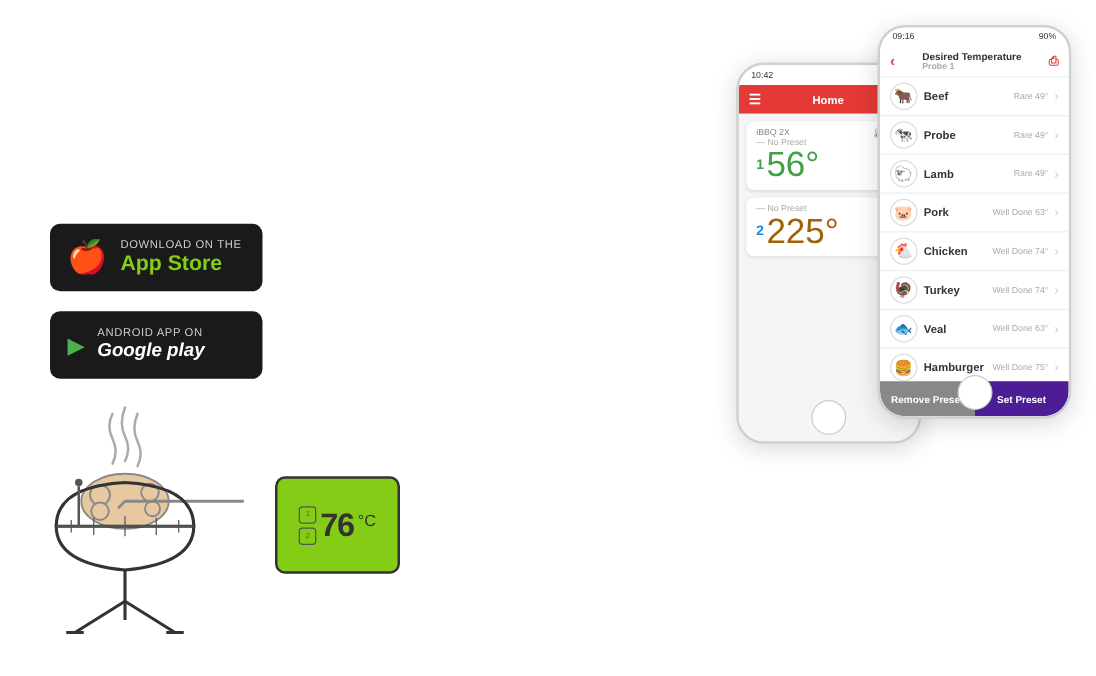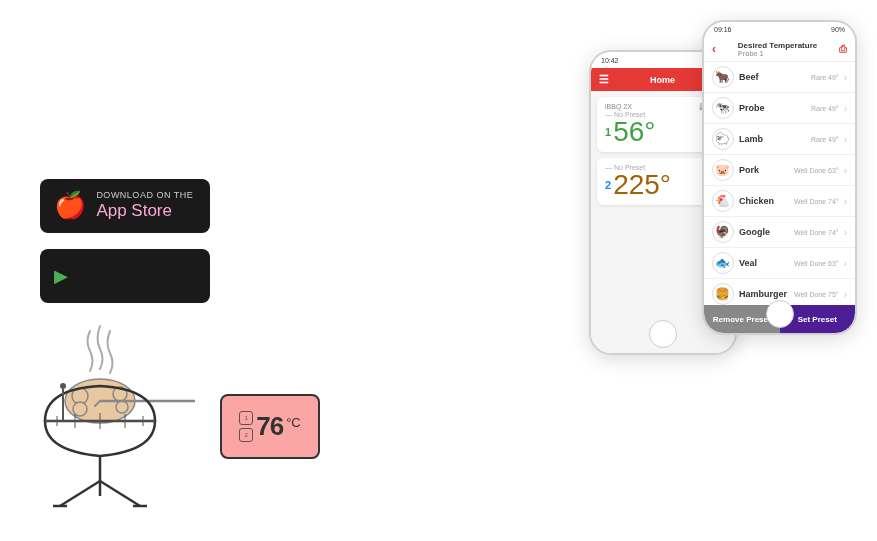--- a/index.html
+++ b/index.html
@@ -60,22 +60,22 @@
     .badge-top {
       font-size: 9px;
       text-transform: uppercase;
       letter-spacing: 0.5px;
       color: #cccccc;
       line-height: 1.2;
     }
 
     .badge-bottom {
       font-size: 17px;
-      font-weight: normal;
-      color: #f9a8d4;
+      font-weight: bold;
+      color: #84cc16;
       line-height: 1.2;
     }
 
     .google-badge {
       background: #1a1a1a;
       border-radius: 8px;
       width: 170px;
       height: 54px;
       display: flex;
       align-items: center;
@@ -103,25 +103,25 @@
 
     .google-bottom {
       font-size: 15px;
       font-weight: bold;
       color: white;
       font-style: italic;
       line-height: 1.2;
     }
 
     .device-box {
-      background: #fca5a5;
+      background: #84cc16;
       border: 2px solid #333;
       border-radius: 8px;
       width: 100px;
-      height: 65px;
+      height: 78px;
       display: flex;
       align-items: center;
       justify-content: center;
       position: relative;
     }
 
     .device-display {
       display: flex;
       align-items: center;
       gap: 3px;
@@ -358,20 +358,24 @@
   <div class="left-section">
     <div class="store-badge">
       <span class="badge-icon">🍎</span>
       <div class="badge-text">
         <span class="badge-top">DOWNLOAD ON THE</span>
         <span class="badge-bottom">App Store</span>
       </div>
     </div>
     <div class="google-badge">
       <span class="google-icon" style="color:#4CAF50; font-size:18px;">▶</span>
+      <div class="google-text">
+        <span class="google-top">ANDROID APP ON</span>
+        <span class="google-bottom">Google play</span>
+      </div>
     </div>
   </div>
 
   <div style="position:absolute; bottom:30px; left:25px; display:flex; align-items:flex-end; gap:0;">
 
     <svg width="200" height="190" viewBox="0 0 200 190">
 
       <path d="M65,10 Q60,20 65,30 Q70,40 65,50" stroke="#aaa" stroke-width="2" fill="none" stroke-linecap="round"></path>
       <path d="M75,5 Q70,18 75,28 Q80,38 75,48" stroke="#aaa" stroke-width="2" fill="none" stroke-linecap="round"></path>
       <path d="M85,10 Q80,22 85,32 Q90,42 85,52" stroke="#aaa" stroke-width="2" fill="none" stroke-linecap="round"></path>
@@ -520,21 +524,21 @@
               <span style="color:#ccc; font-size:10px;">›</span>
             </div>
             <div class="temp-list-item">
               <div class="temp-item-icon">🐔</div>
               <span class="temp-item-name">Chicken</span>
               <span class="temp-item-detail">Well Done  74°</span>
               <span style="color:#ccc; font-size:10px;">›</span>
             </div>
             <div class="temp-list-item">
               <div class="temp-item-icon">🦃</div>
-              <span class="temp-item-name">Google</span>
+              <span class="temp-item-name">Turkey</span>
               <span class="temp-item-detail">Well Done  74°</span>
               <span style="color:#ccc; font-size:10px;">›</span>
             </div>
             <div class="temp-list-item">
               <div class="temp-item-icon">🐟</div>
               <span class="temp-item-name">Veal</span>
               <span class="temp-item-detail">Well Done  63°</span>
               <span style="color:#ccc; font-size:10px;">›</span>
             </div>
             <div class="temp-list-item">

